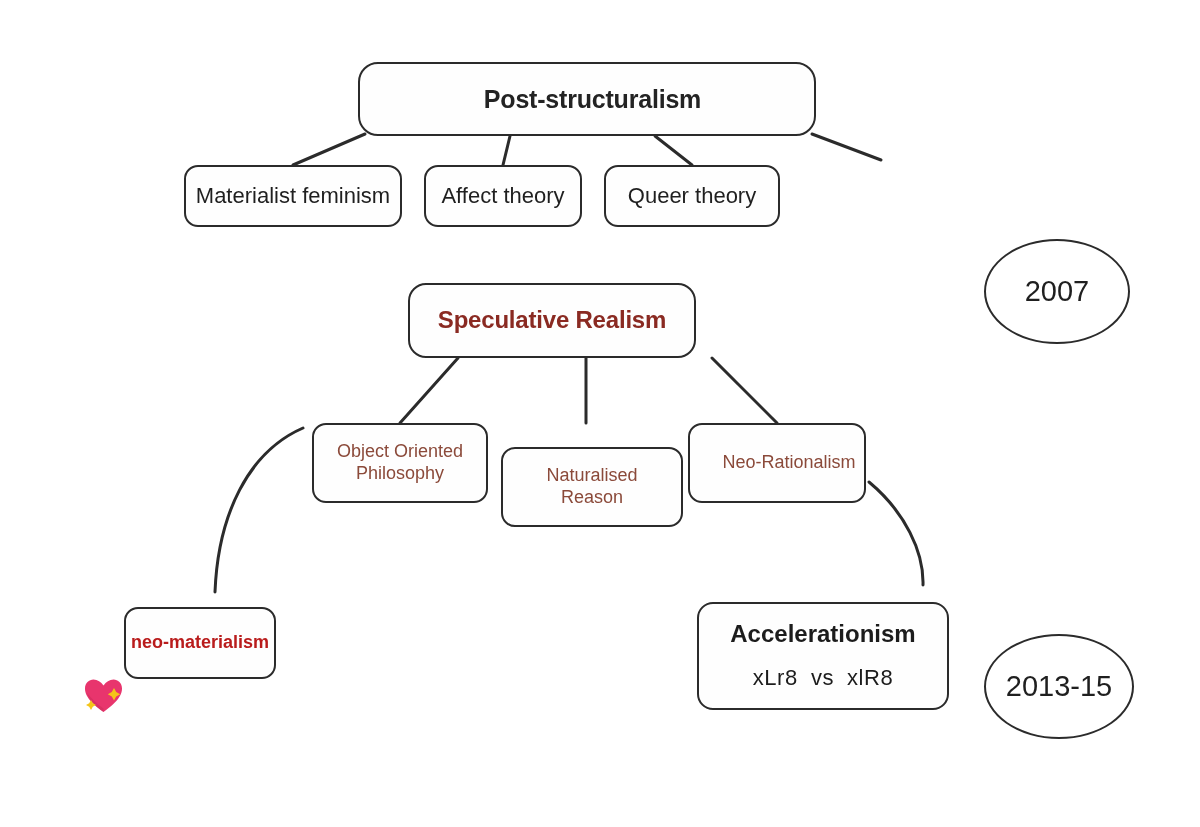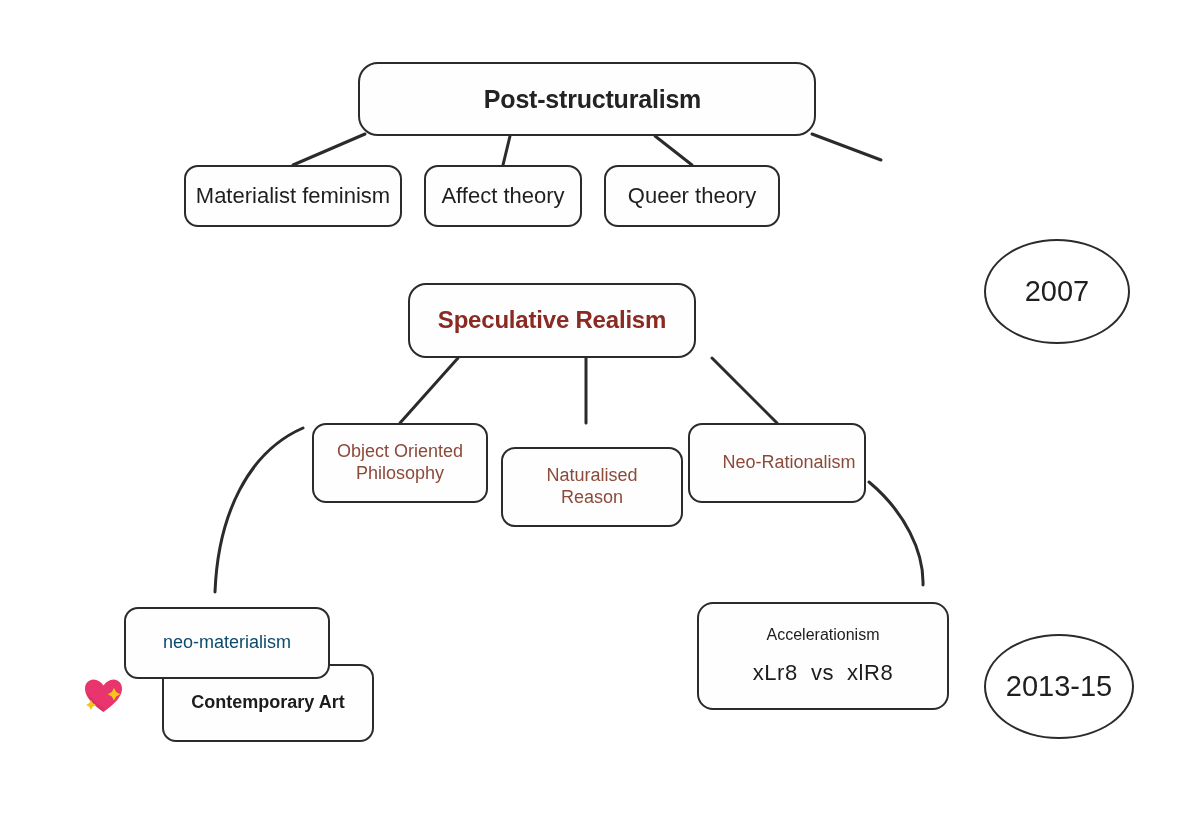--- a/index.html
+++ b/index.html
@@ -80,36 +80,36 @@
     height: 80px;
     font-size: 18px;
     color: #8b4a3a;
     border-radius: 14px;
   }
   .n-s0 { left: 312px; top: 423px; width: 176px; }
   .n-s1 { left: 501px; top: 423px; width: 182px; margin-top: 24px; }
   .n-s2 { left: 688px; top: 423px; width: 178px; padding-left: 24px; }
 
   .n-neomat {
-    left: 124px; top: 607px; width: 206px; height: 72px;
-    font-size: 18px; font-weight: normal; color: #0c4a6e;
+    left: 124px; top: 607px; width: 152px; height: 72px;
+    font-size: 18px; font-weight: bold; color: #b91c1c;
     z-index: 5;
   }
   .n-contart {
     left: 162px; top: 664px; width: 212px; height: 78px;
     font-size: 18px; font-weight: bold; color: #1c1c1c;
     z-index: 4;
   }
   .n-accel {
     left: 697px; top: 602px; width: 252px; height: 108px;
     border-radius: 16px;
     font-size: 18px; color: #1c1c1c;
     gap: 16px;
   }
-  .n-accel .title { font-weight: normal; font-size: 16px; }
+  .n-accel .title { font-weight: bold; font-size: 24px; }
   .n-accel .sub   { font-weight: normal; font-size: 22px; letter-spacing: 0.5px; }
 
   .ellipse {
     position: absolute;
     box-sizing: border-box;
     border: 2px solid #2b2b2b;
     border-radius: 50%;
     background: #ffffff;
     display: flex;
     align-items: center;
@@ -178,23 +178,20 @@
     <span class="line">Philosophy</span>
   </div>
   <div class="node n-sub n-s1">
     <span class="line">Naturalised</span>
     <span class="line">Reason</span>
   </div>
   <div class="node n-sub n-s2">
     <span class="line">Neo-Rationalism</span>
   </div>
 
-  <div class="node n-contart">
-    <span class="line">Contemporary Art</span>
-  </div>
   <div class="node n-neomat">
     <span class="line">neo-materialism</span>
   </div>
 
   <div class="node n-accel">
     <span class="line title">Accelerationism</span>
     <span class="line sub">xLr8  vs  xlR8</span>
   </div>
 
   <div class="ellipse e-2007">

